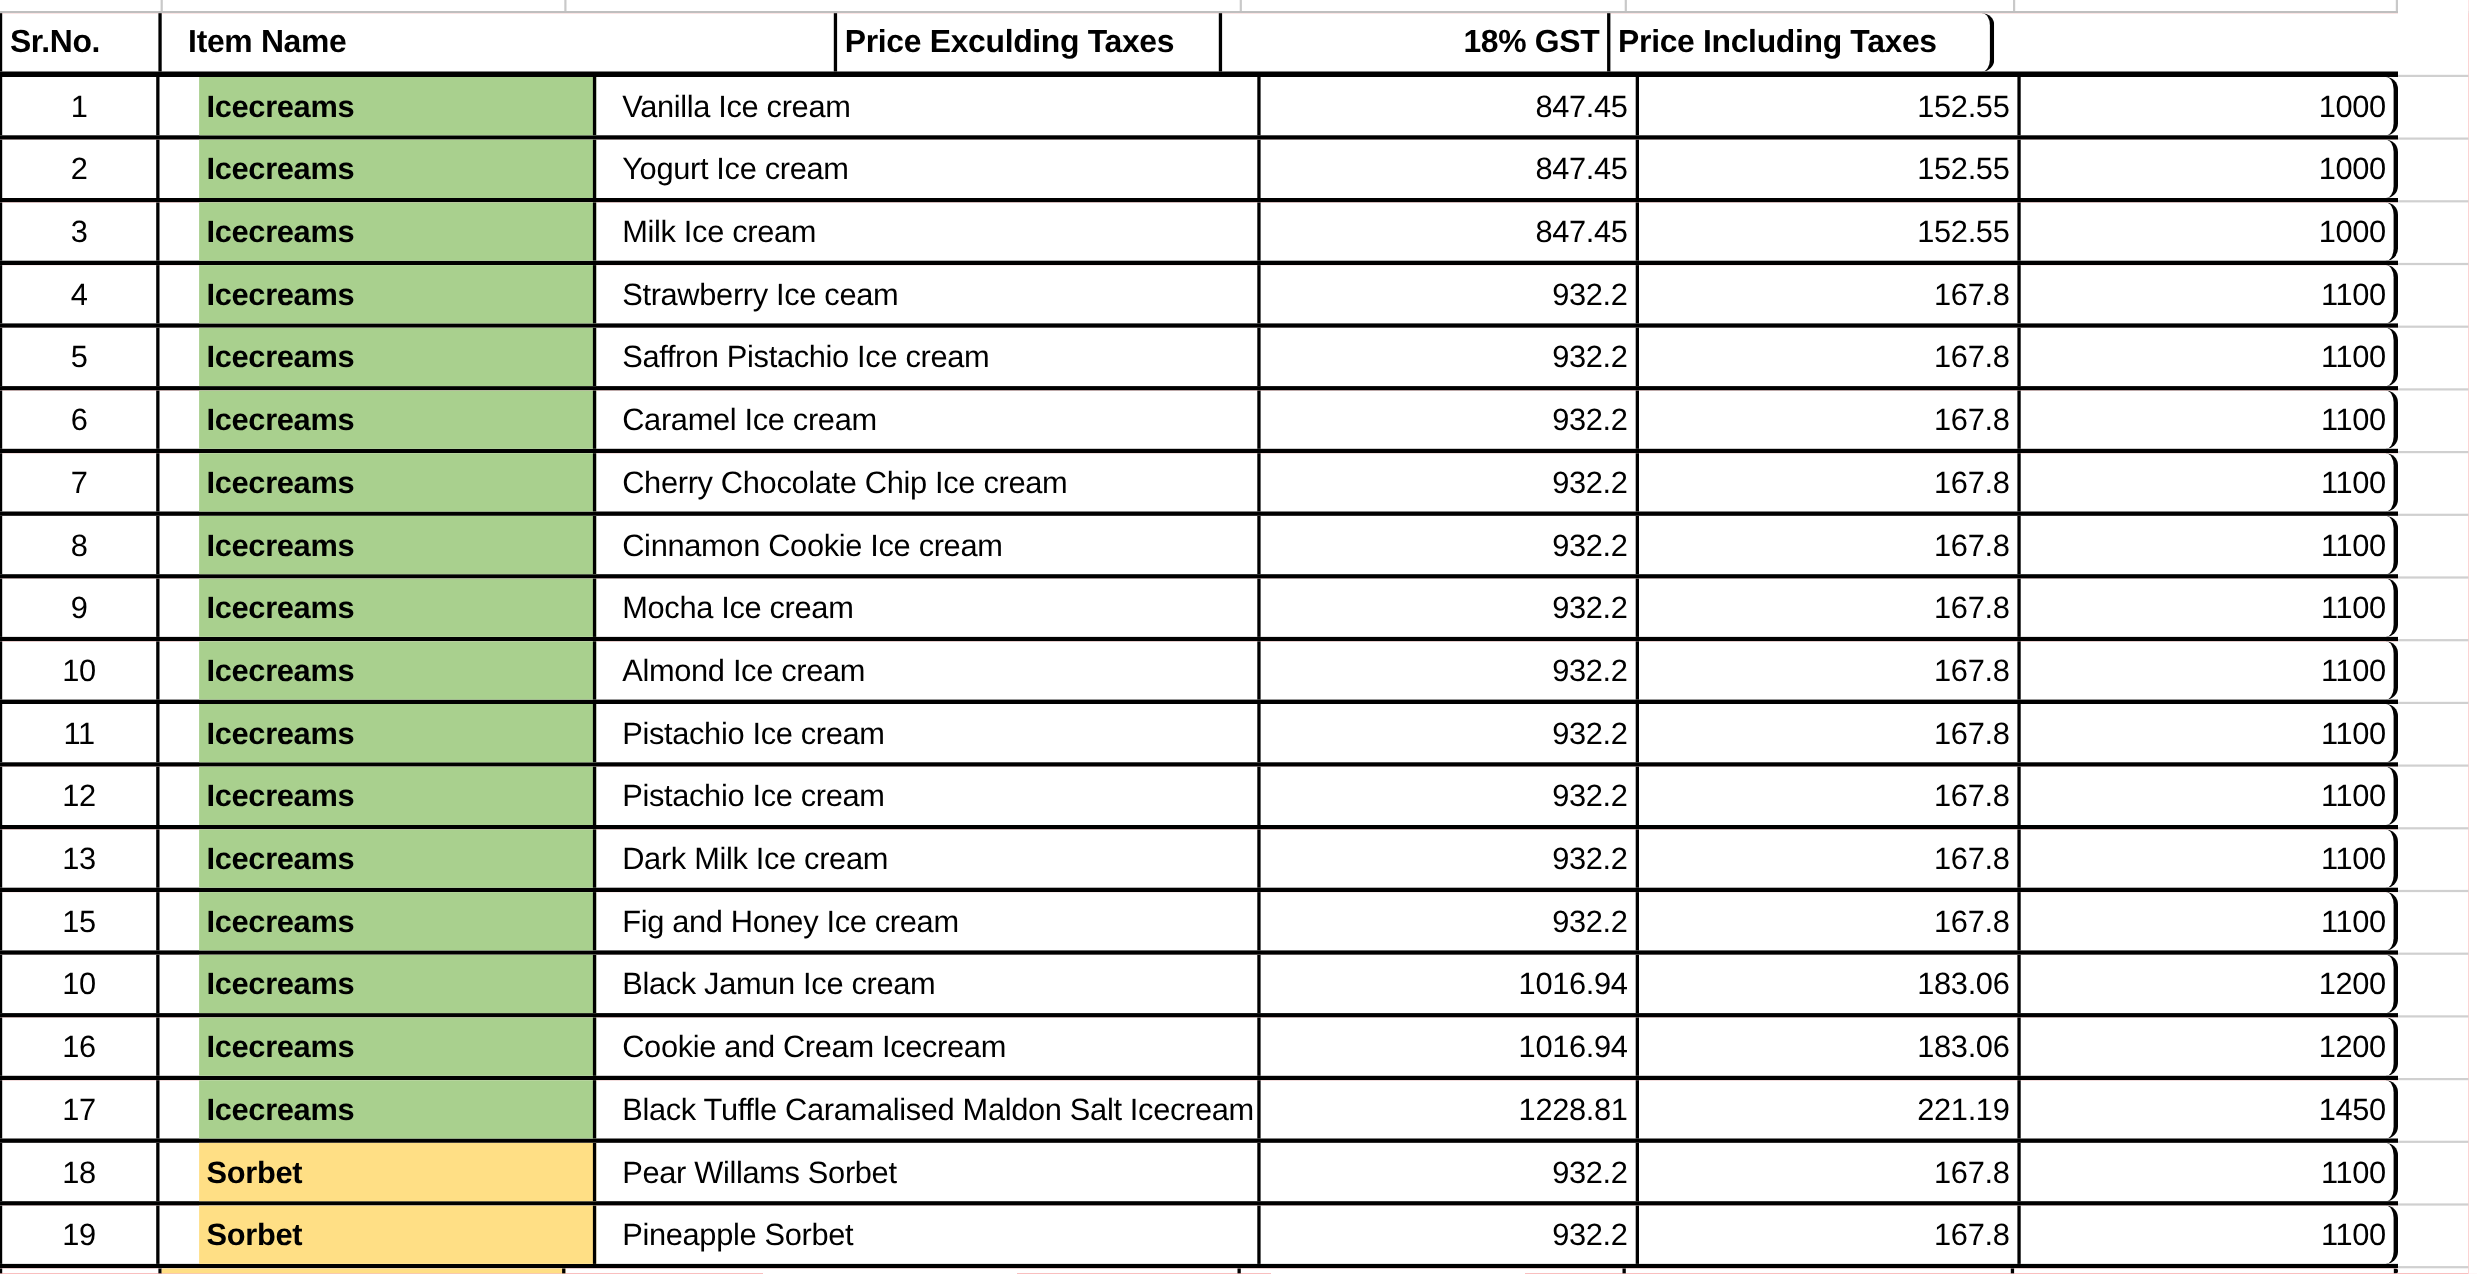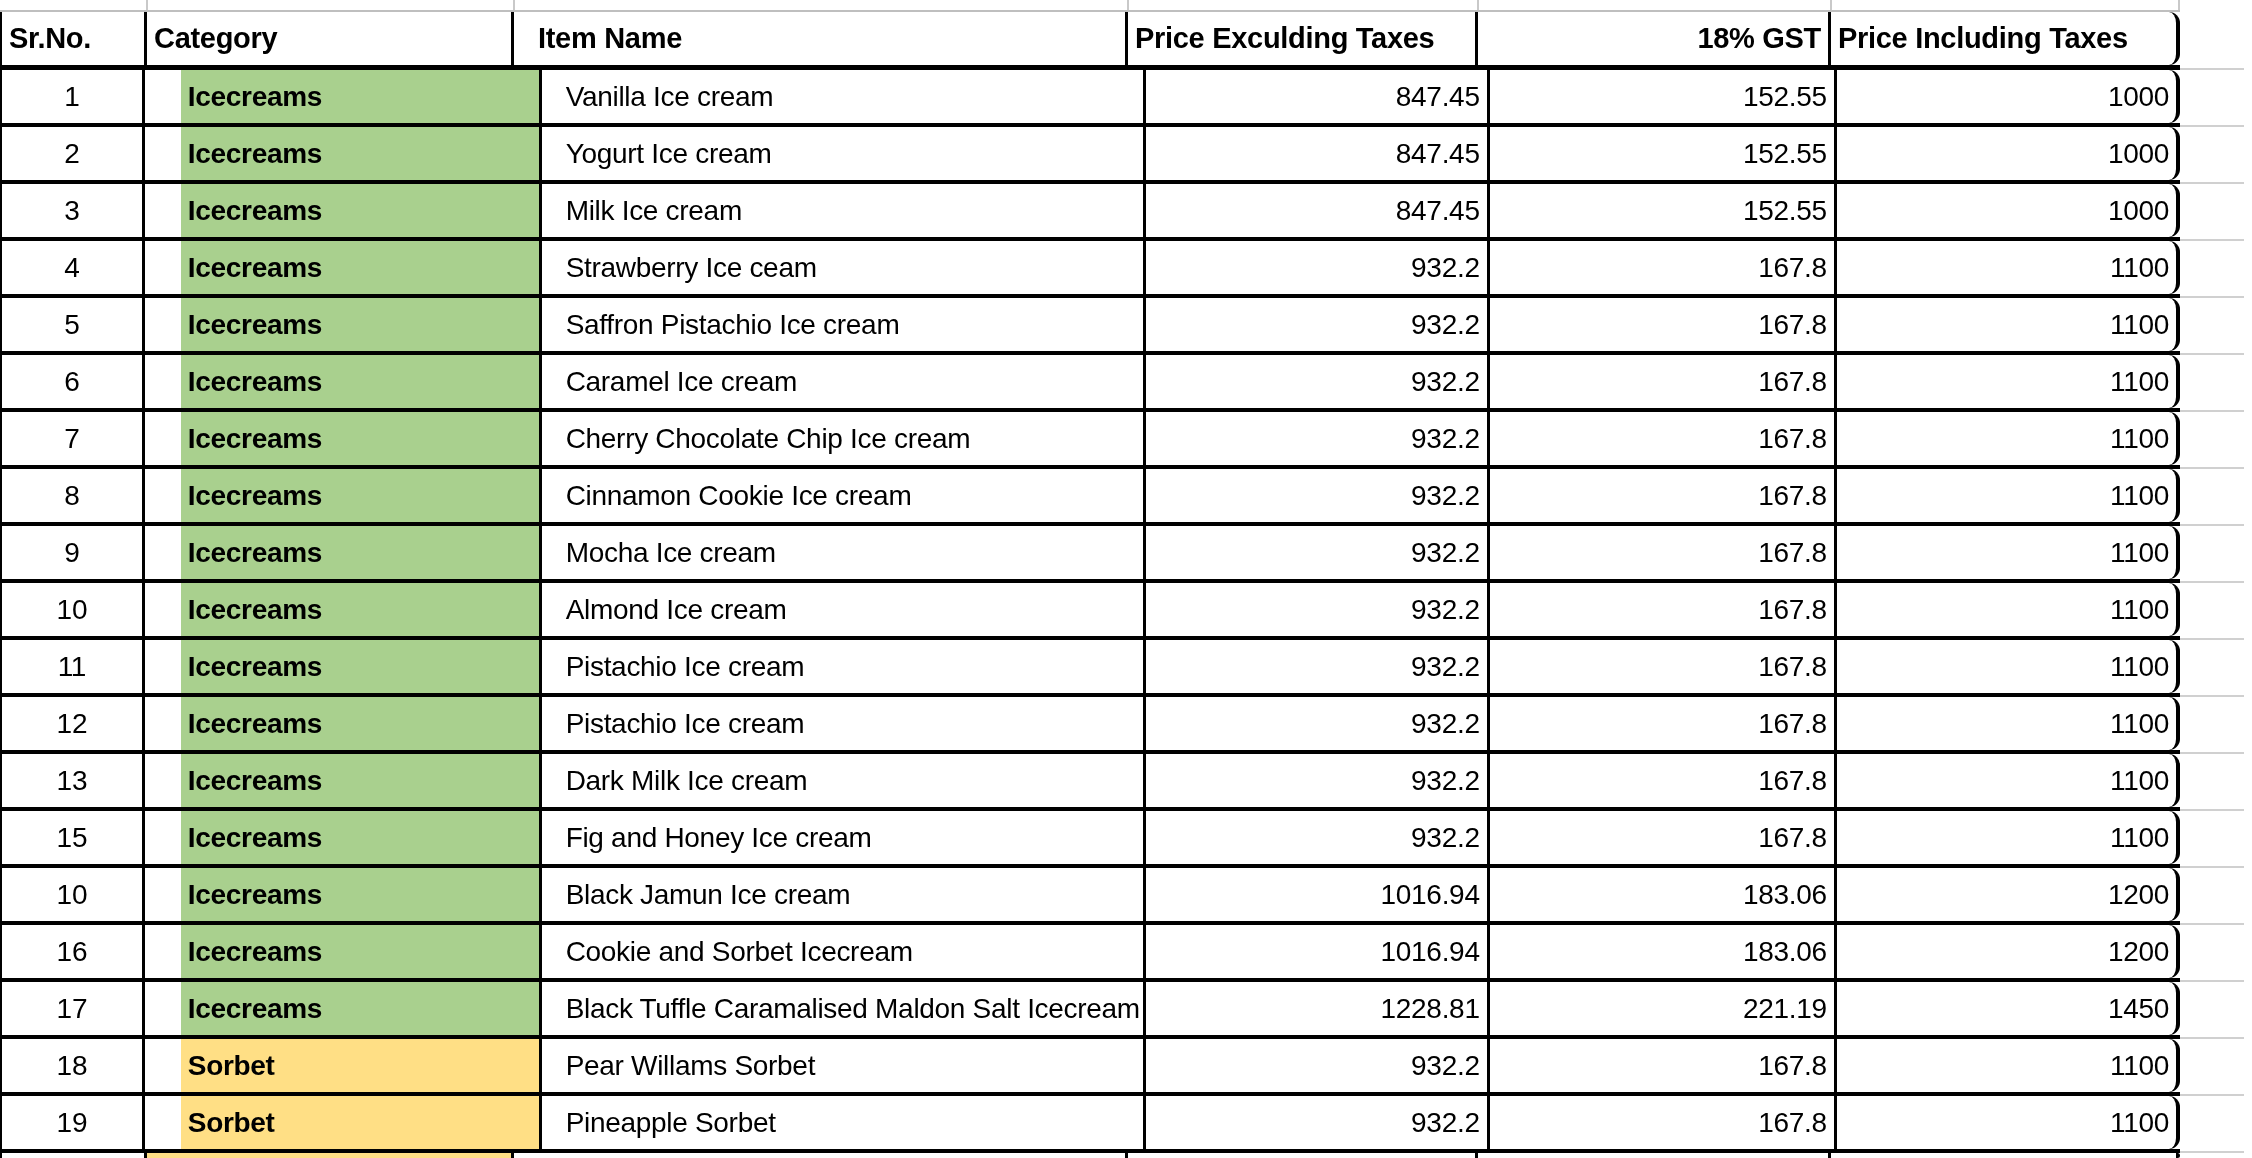--- a/index.html
+++ b/index.html
@@ -83,21 +83,20 @@
       <div class="tick" style="left: 513px;"></div>
       <div class="tick" style="left: 1127px;"></div>
       <div class="tick" style="left: 1477px;"></div>
       <div class="tick" style="left: 1830px;"></div>
       <div class="tick" style="left: 2178px;"></div>
     </div>
 
   <div class="sheet-table">
     <div class="row header">
       <div class="cell c0">Sr.No.</div>
-      <div class="cell c1">Category</div>
       <div class="cell c2">Item Name</div>
       <div class="cell c3">Price Exculding Taxes</div>
       <div class="cell c4">18% GST</div>
       <div class="cell c5">Price Including Taxes</div>
     </div>
 
     <div id="rowsContainer">
         <div class="row">
           <div class="cell c0">1</div>
           <div class="cell c1 cat" style="background: rgb(169, 208, 142);">Icecreams</div>
@@ -214,21 +213,21 @@
           <div class="cell c0">10</div>
           <div class="cell c1 cat" style="background: rgb(169, 208, 142);">Icecreams</div>
           <div class="cell c2">Black Jamun Ice cream</div>
           <div class="cell c3">1016.94</div>
           <div class="cell c4">183.06</div>
           <div class="cell c5">1200</div>
         </div>
         <div class="row">
           <div class="cell c0">16</div>
           <div class="cell c1 cat" style="background: rgb(169, 208, 142);">Icecreams</div>
-          <div class="cell c2">Cookie and Sorbet Icecream</div>
+          <div class="cell c2">Cookie and Cream Icecream</div>
           <div class="cell c3">1016.94</div>
           <div class="cell c4">183.06</div>
           <div class="cell c5">1200</div>
         </div>
         <div class="row">
           <div class="cell c0">17</div>
           <div class="cell c1 cat" style="background: rgb(169, 208, 142);">Icecreams</div>
           <div class="cell c2">Black Tuffle Caramalised Maldon Salt Icecream</div>
           <div class="cell c3">1228.81</div>
           <div class="cell c4">221.19</div>

